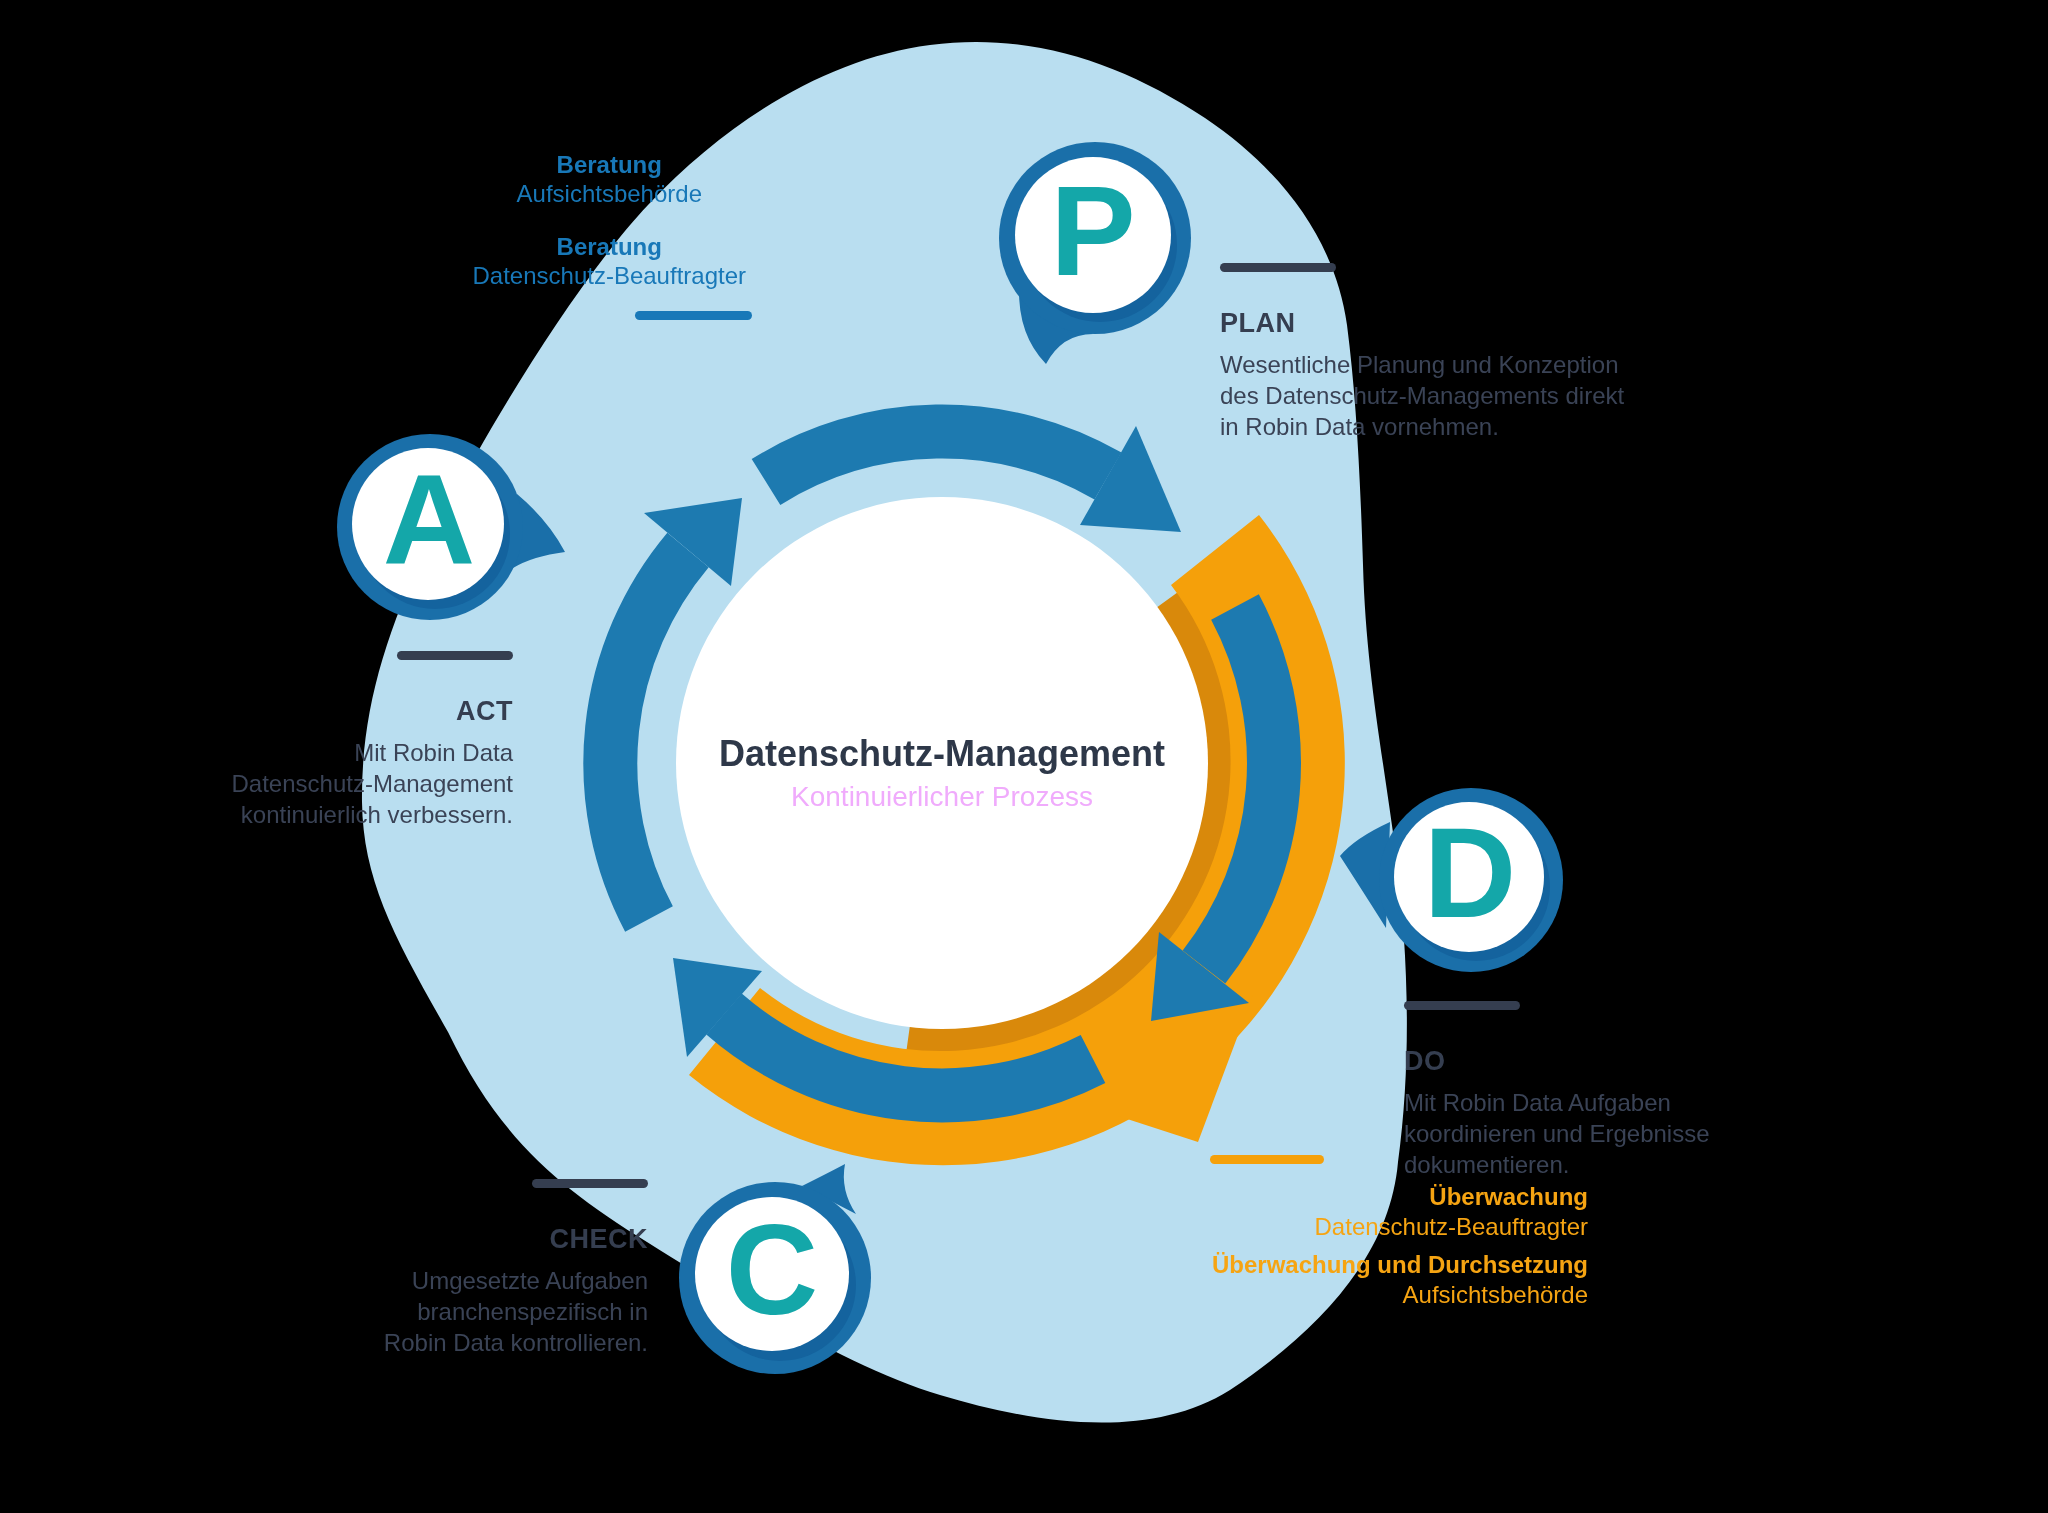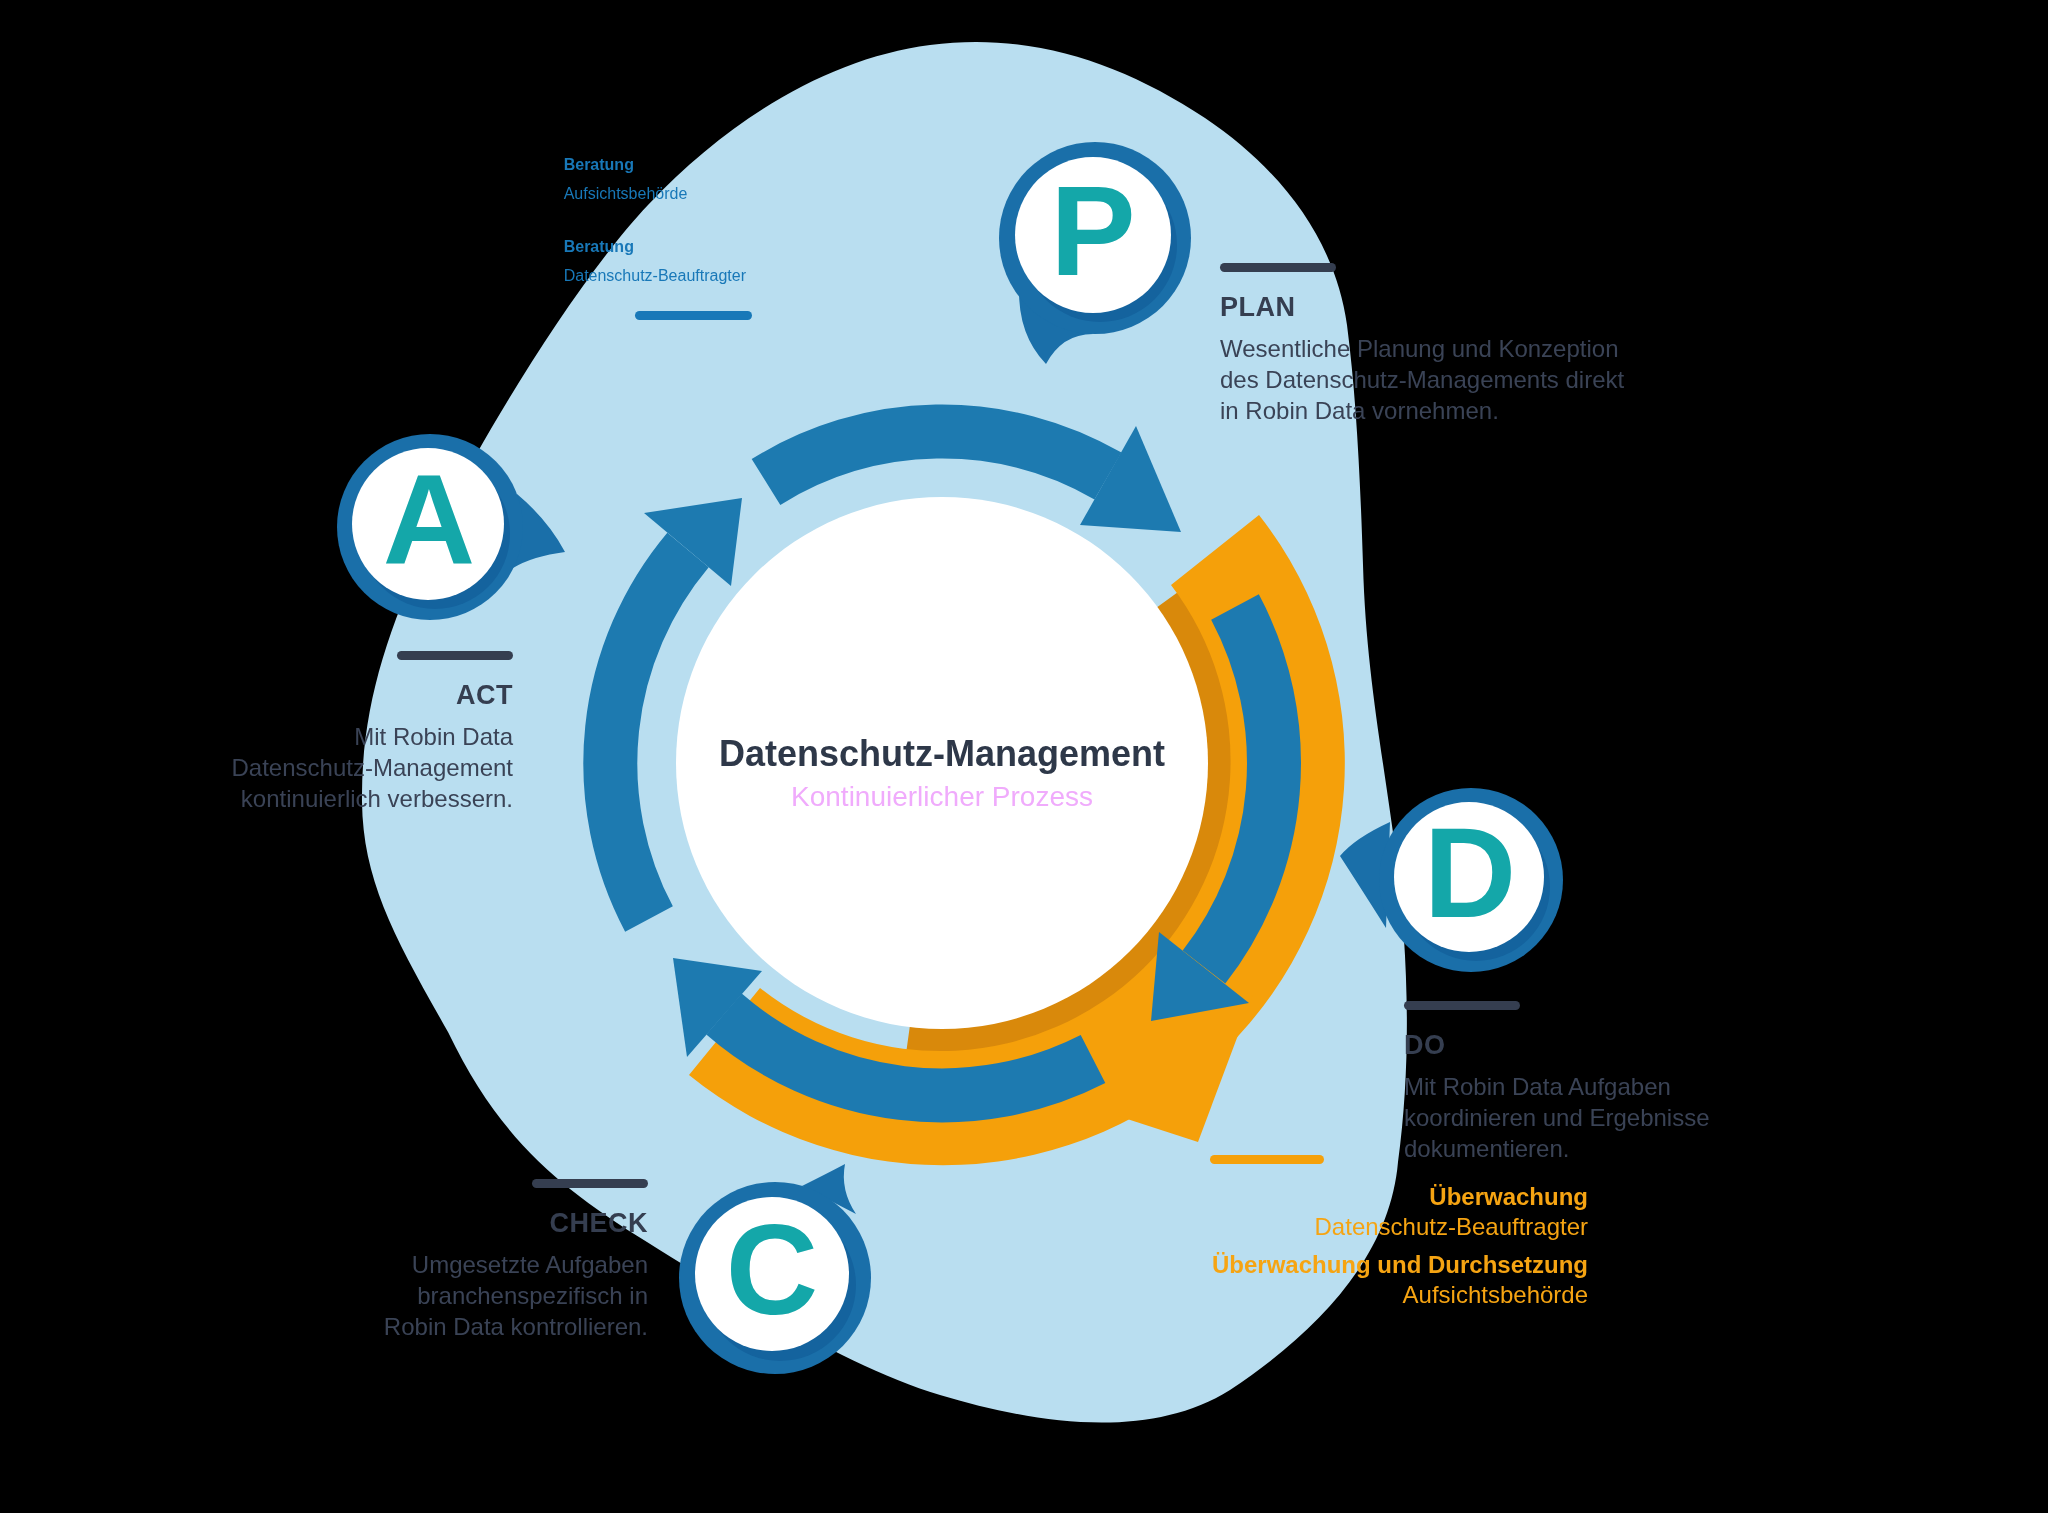--- a/index.html
+++ b/index.html
@@ -10,28 +10,28 @@
   }
   .stage svg{position:absolute;left:0;top:0;}
   .abs{position:absolute;}
   
   .note{position:absolute;}
   .note .divider{
     width:116px;height:9px;border-radius:5px;background:#353e50;
   }
   .note .label{
     font-size:27px;font-weight:700;color:#353e50;letter-spacing:.5px;
-    margin-top:20px;
+    margin-top:36px;
   }
   .note .body{
     font-size:24px;line-height:31px;color:#3a4356;margin-top:10px;font-weight:500;
   }
   .note.right{text-align:right;}
   .note.right .divider{margin-left:auto;}
-  .bluenote{color:#1878b8;font-size:16px;line-height:29px;text-align:left;}
+  .bluenote{color:#1878b8;font-size:24px;line-height:29px;text-align:center;}
   .bluenote .b{font-weight:700;}
   .bluenote .grp+.grp{margin-top:24px;}
   .orangenote{color:#f6a412;font-size:24px;line-height:30px;text-align:right;}
   .orangenote .b{font-weight:700;}
   .orangenote .grp+.grp{margin-top:8px;}
   
   .center-title{
     font-size:36px;font-weight:700;color:#2e3849;white-space:nowrap;
     transform:translateX(-50%);
   }

